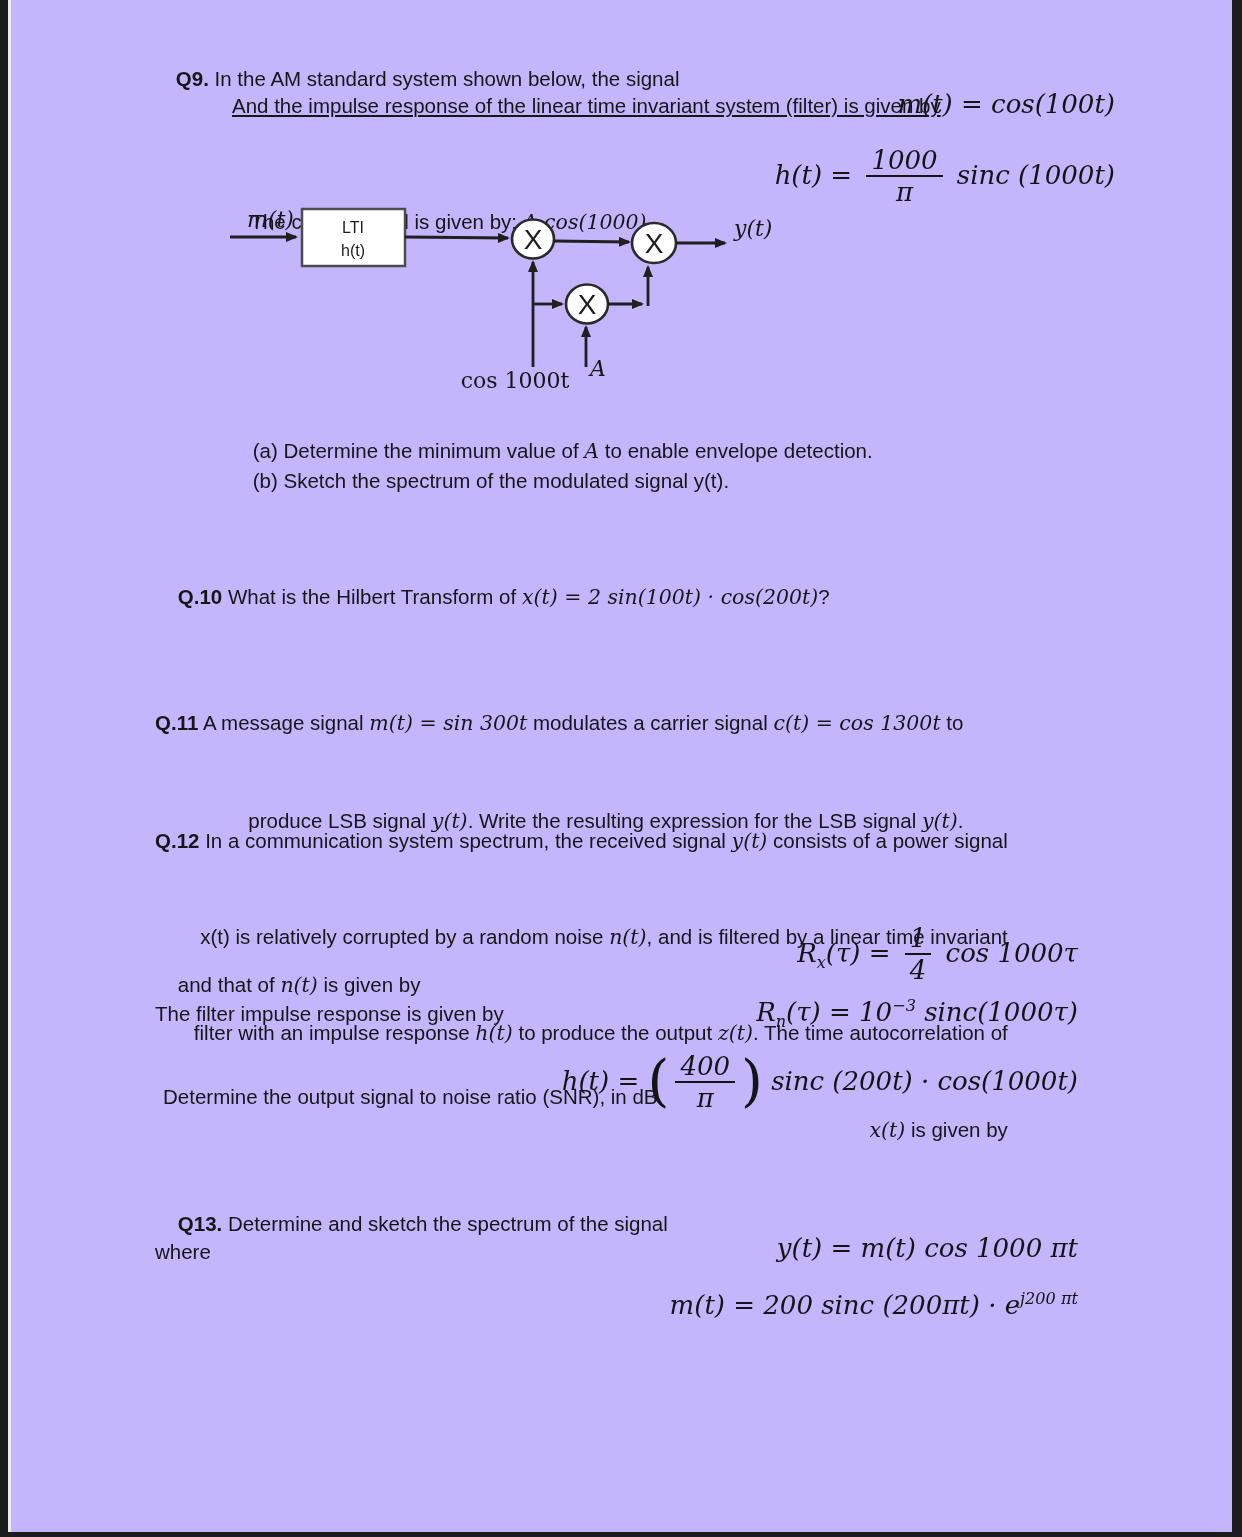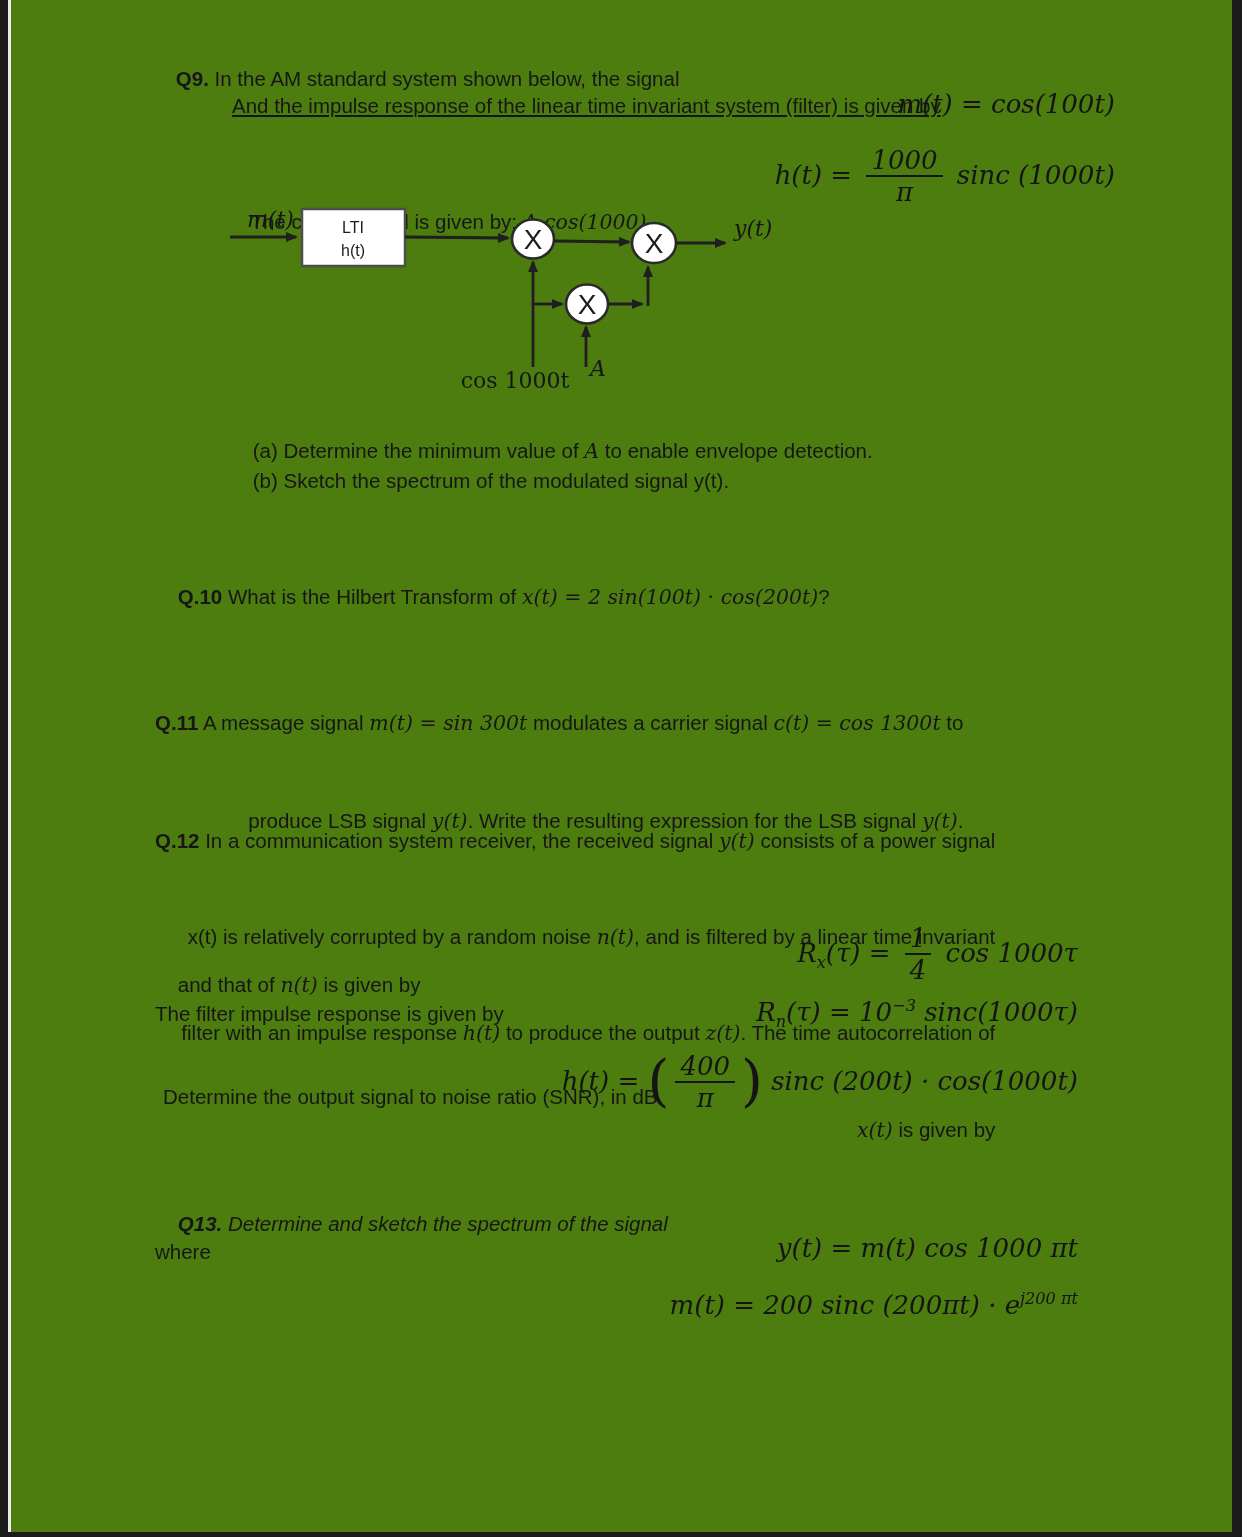--- a/index.html
+++ b/index.html
@@ -1,17 +1,17 @@
 <!DOCTYPE html>
 <html><head>
 <meta charset="utf-8">
 <style>
   html,body { margin:0; padding:0; background:#1b1b1d; }
   .page {
-    position:relative; width:1242px; height:1537px; background:#4d7c0f;
+    position:relative; width:1242px; height:1537px; background:#c4b5fd;
     overflow:hidden; font-family:"Liberation Sans", sans-serif; color:#161616;
   }
   .edge { position:absolute; background:#1b1b1d; }
   .edge-left  { left:0; top:0; width:8px; height:1537px; }
   .edge-right { right:0; top:0; width:10px; height:1537px; }
   .edge-bottom{ left:0; bottom:0; width:1242px; height:5px; }
   .edge-shadow{ position:absolute; left:8px; top:0; width:3px; height:1537px; background:#ececec; }
 
   .t { position:absolute; font-size:20.5px; line-height:32px; white-space:pre; color:#161616; }
   .wrapblock .line { white-space:pre;text-align:right; }
@@ -111,21 +111,21 @@
   <div class="t" style="left:155px; top:549px;">
     <span class="b">Q.10</span><span> What is the Hilbert Transform of </span><span class="math">x(t) = 2 sin(100t) · cos(200t)</span><span>?</span>
   </div>
 
   <div class="t wrapblock" style="left:155px; top:641px; line-height:32.8px;">
     <div class="line"><span class="b">Q.11</span><span> A message signal </span><span class="math">m(t) = sin 300t</span><span> modulates a carrier signal </span><span class="math">c(t) = cos 1300t</span><span> to</span></div>
     <div class="line"><span>produce LSB signal </span><span class="math">y(t)</span><span>. Write the resulting expression for the LSB signal </span><span class="math">y(t)</span><span>.</span></div>
   </div>
 
   <div class="t wrapblock" style="left:155px; top:761px; line-height:31.8px;">
-    <div class="line"><span class="b">Q.12</span><span> In a communication system receiver, the received signal </span><span class="math">y(t)</span><span> consists of a power signal</span></div>
+    <div class="line"><span class="b">Q.12</span><span> In a communication system spectrum, the received signal </span><span class="math">y(t)</span><span> consists of a power signal</span></div>
     <div class="line"><span>x(t) is relatively corrupted by a random noise </span><span class="math">n(t)</span><span>, and is filtered by a linear time invariant</span></div>
     <div class="line"><span>filter with an impulse response </span><span class="math">h(t)</span><span> to produce the output </span><span class="math">z(t)</span><span>. The time autocorrelation of</span></div>
     <div class="line"><span class="math">x(t)</span><span> is given by</span></div>
   </div>
 
   <div class="eq" style="left:162px; top:894px; width:916px;">
     <span>R</span><sub>x</sub><span>(τ) = </span><span class="frac"><span class="num">1</span><span class="den">4</span></span><span> cos 1000τ</span>
   </div>
 
   <div class="t" style="left:155px; top:937px;">
@@ -137,21 +137,21 @@
   </div>
 
   <div class="t" style="left:155px; top:998px;">The filter impulse response is given by</div>
 
   <div class="eq" style="left:162px; top:1022px; width:916px;">
     <span>h(t) = </span><span class="bigp">(</span><span class="frac"><span class="num">400</span><span class="den">π</span></span><span class="bigp">)</span><span> sinc (200t) · cos(1000t)</span>
   </div>
 
   <div class="t" style="left:155px; top:1081px;margin-left:8px;">Determine the output signal to noise ratio (SNR), in dB.</div>
 
-  <div class="t" style="left:155px; top:1176px;font-style:italic;">
+  <div class="t" style="left:155px; top:1176px;">
     <span class="b">Q13.</span><span> Determine and sketch the spectrum of the signal</span>
   </div>
 
   <div class="eq" style="left:162px; top:1203px; width:916px;">
     <span>y(t) = m(t) cos 1000 πt</span>
   </div>
 
   <div class="t" style="left:155px; top:1236px;">where</div>
 
   <div class="eq" style="left:162px; top:1259px; width:916px;">

